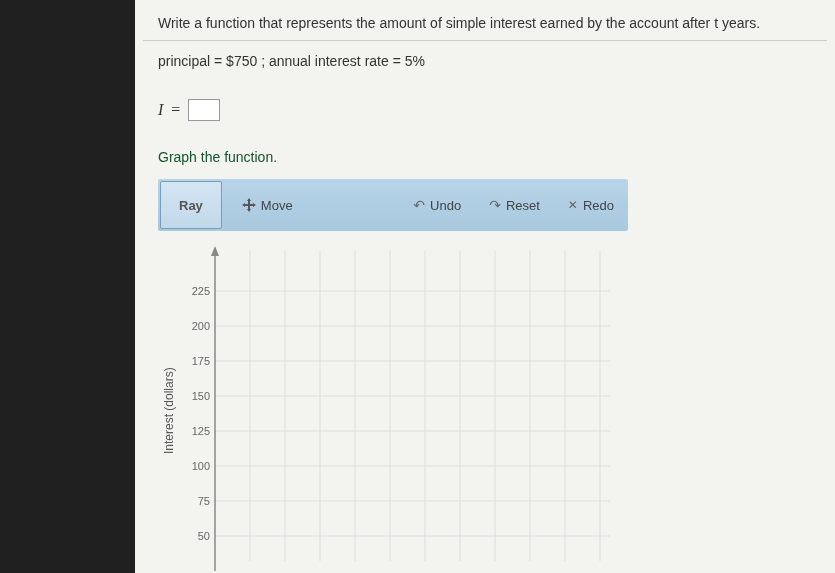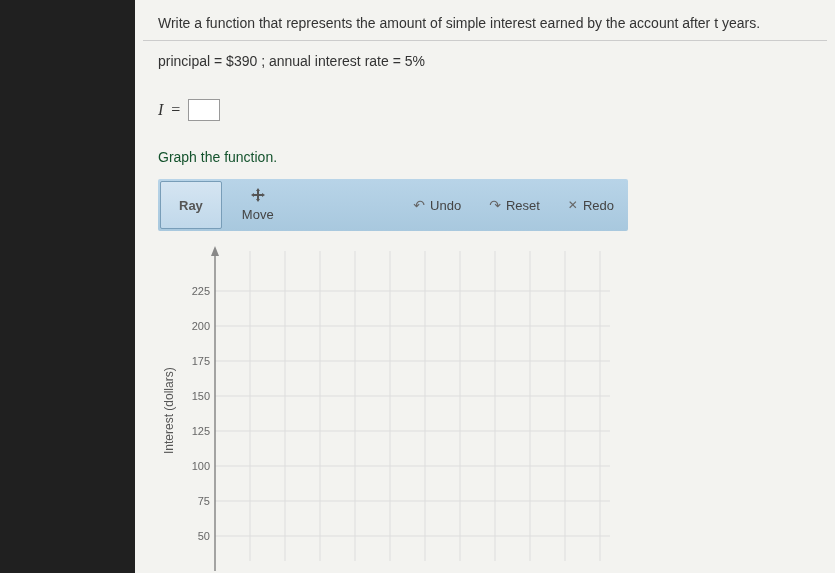--- a/index.html
+++ b/index.html
@@ -91,21 +91,20 @@
       background: linear-gradient(to bottom, #d5e5f2, #c0d8ea);
       border: 1px solid #789db8;
       border-radius: 2px;
       margin: 2px;
       padding: 0 18px;
       font-weight: bold;
       color: #555;
     }
     .toolbar-btn.move {
       padding: 0 18px;
-      flex-direction: column;
     }
     .toolbar-spacer {
       flex: 1;
     }
     .icon-move {
       display: inline-flex;
       width: 14px;
       height: 14px;
       position: relative;
     }
@@ -170,21 +169,21 @@
 <body>
 
 <div class="left-sidebar"></div>
 
 <div class="main-content">
 
   <div class="problem-header">
     <span class="problem-text">Write a function that represents the amount of simple interest earned by the account after t years.</span>
   </div>
 
-  <div class="problem-params">principal = $390 ; annual interest rate = 5%</div>
+  <div class="problem-params">principal = $750 ; annual interest rate = 5%</div>
 
   <div class="formula-row">
     <span class="formula-label">I</span>
     <span class="formula-equals">=</span>
     <input type="text" class="formula-input" style="">
   </div>
 
   <div class="graph-instruction">Graph the function.</div>
 
   <div class="toolbar">

